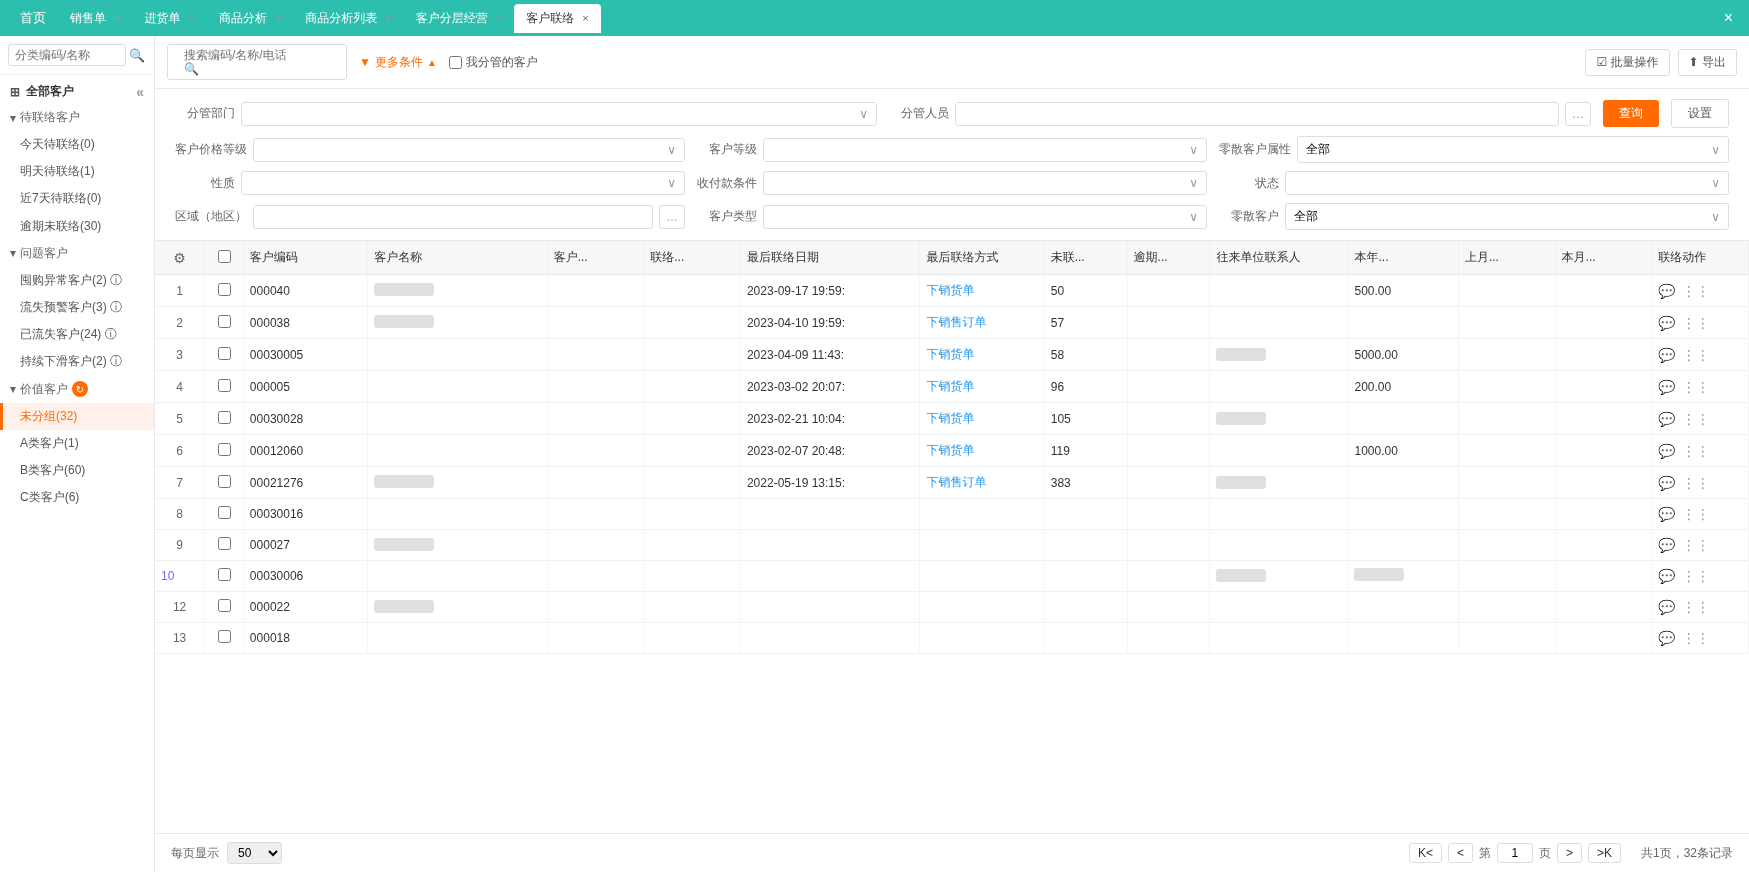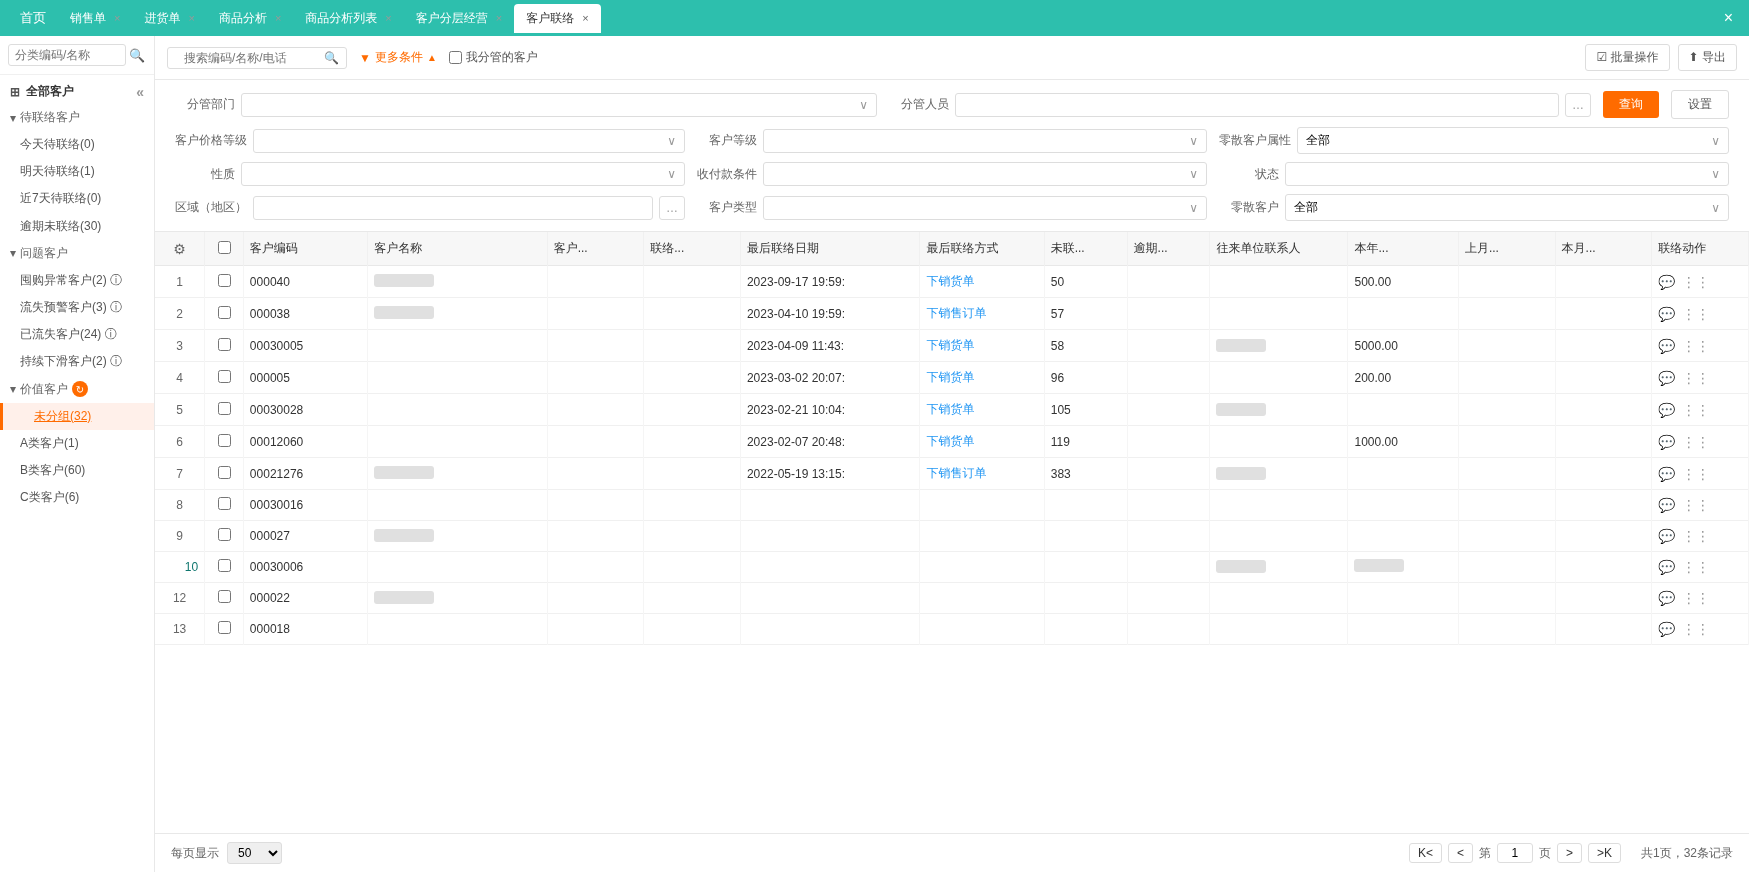--- a/index.html
+++ b/index.html
@@ -72,44 +72,45 @@
       color: #666; cursor: pointer;
       font-size: 12px;
     }
     .sidebar-group-title .arrow { margin-right: 4px; }
     .sidebar-item {
       padding: 4px 10px 4px 20px;
       color: #555; cursor: pointer;
       font-size: 12px;
       line-height: 1.6;
     }
-    .sidebar-item.active { background: #fff0ea; color: #ff6b00; border-left: 3px solid #ff6b00; padding-left: 31px; text-decoration: underline; }
+    .sidebar-item.active { background: #fff0ea; color: #ff6b00; border-left: 3px solid #ff6b00; padding-left: 17px; }
 
     
     .content-area {
       flex: 1;
       display: flex;
       flex-direction: column;
       overflow: hidden;
     }
 
     
     .filter-bar {
       background: #fff;
       border-bottom: 1px solid #e8e8e8;
       padding: 8px 12px;
       display: flex;
       align-items: center;
       gap: 12px;
     }
     .filter-search-wrap {
-      display: flex; align-items: center;
+      display: flex; 
       border: 1px solid #ddd; border-radius: 3px;
       padding: 3px 16px;
       width: 180px;
+      flex-direction: column;
     }
     .filter-search-wrap input { border: none; outline: none; font-size: 12px; width: 140px; }
     .filter-more { display: flex; align-items: center; color: #ff6b00; cursor: pointer; gap: 4px; }
     .filter-my { display: flex; align-items: center; gap: 4px; color: #555; cursor: pointer; }
     .filter-actions { margin-left: auto; display: flex; gap: 8px; }
     .btn-batch { border: 1px solid #ddd; background: #fff; padding: 4px 10px; border-radius: 3px; cursor: pointer; color: #555; }
     .btn-export { border: 1px solid #ddd; background: #fff; padding: 4px 10px; border-radius: 3px; cursor: pointer; color: #555; }
 
     
     .advanced-filter {
@@ -660,21 +661,21 @@
       <td class="col-lastmonth"></td>
       <td class="col-thismonth"></td>
       <td class="col-action">
         <div class="action-icons">
           <span class="action-icon" title="联系">💬</span>
           <span class="action-icon" title="更多">⋮⋮</span>
         </div>
       </td>
     </tr>
             <tr>
-      <td class="col-no" style="text-align:right;color:#0f766e;">10</td>
+      <td class="col-no" style="text-align:left;color:#8b5cf6;">10</td>
       <td class="col-check" style="text-align:center;"><input type="checkbox" style=""></td>
       <td class="col-code">00030006</td>
       <td class="col-name"></td>
       <td class="col-type"></td>
       <td class="col-contact"></td>
       <td class="col-date"></td>
       <td class="col-method"></td>
       <td class="col-notcontact"></td>
       <td class="col-overdue"></td>
       <td class="col-unit"><span style="display:inline-block;background:#e0e0e0;border-radius:3px;color:transparent;min-width:50px;height:13px;">***</span></td>

